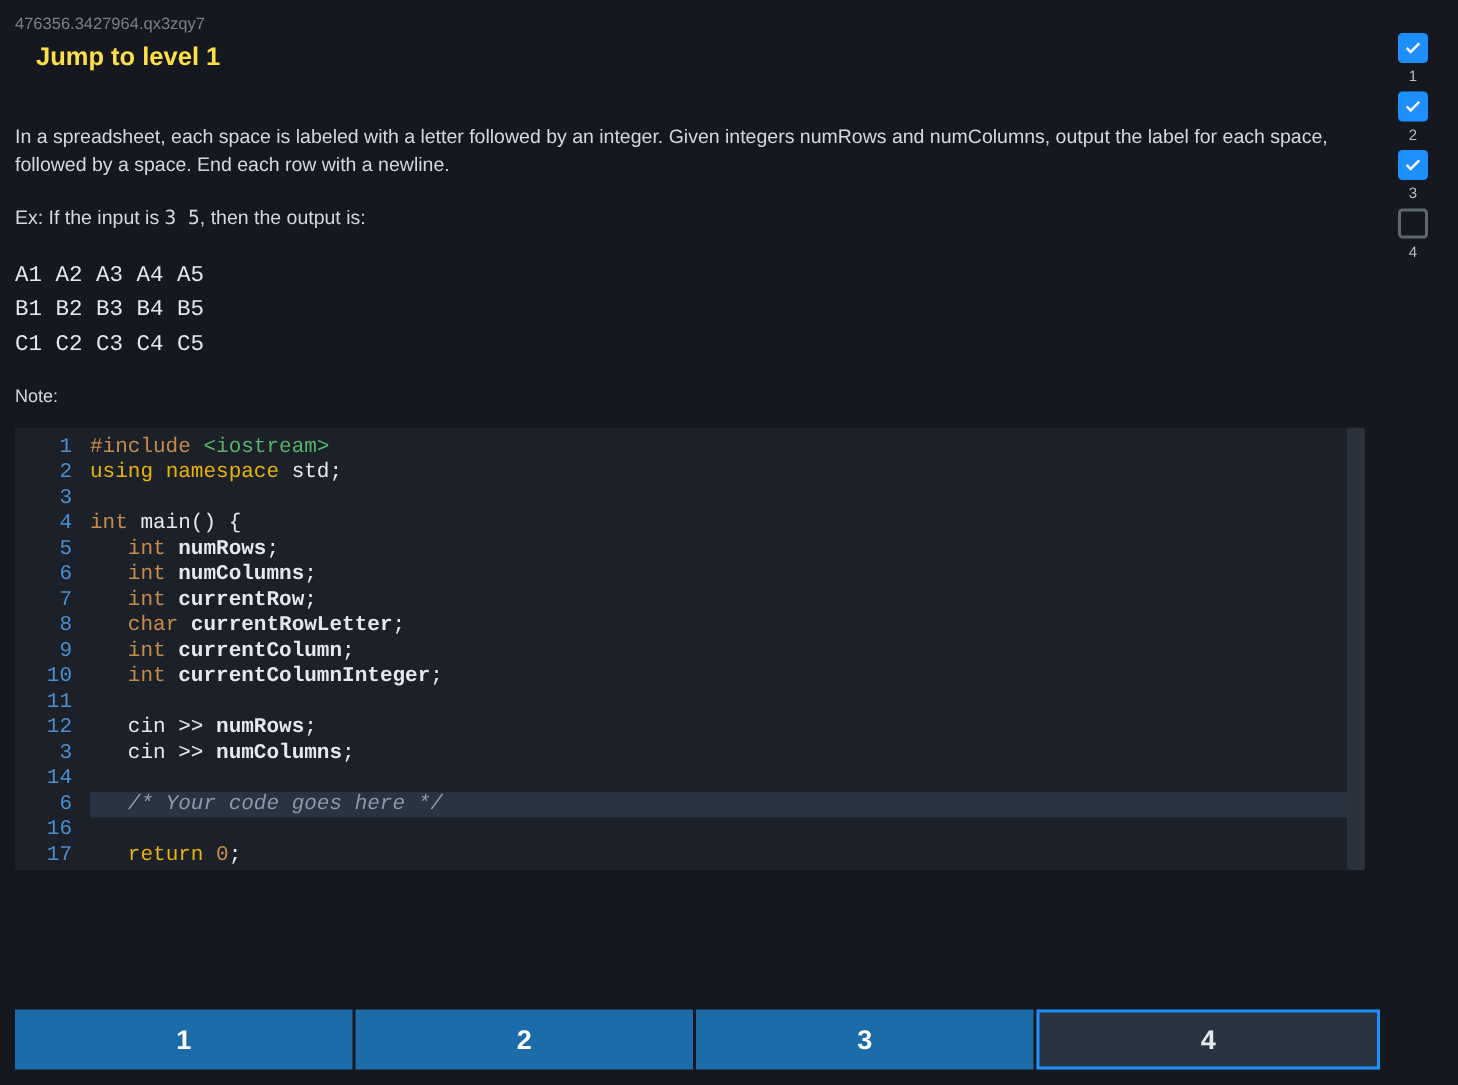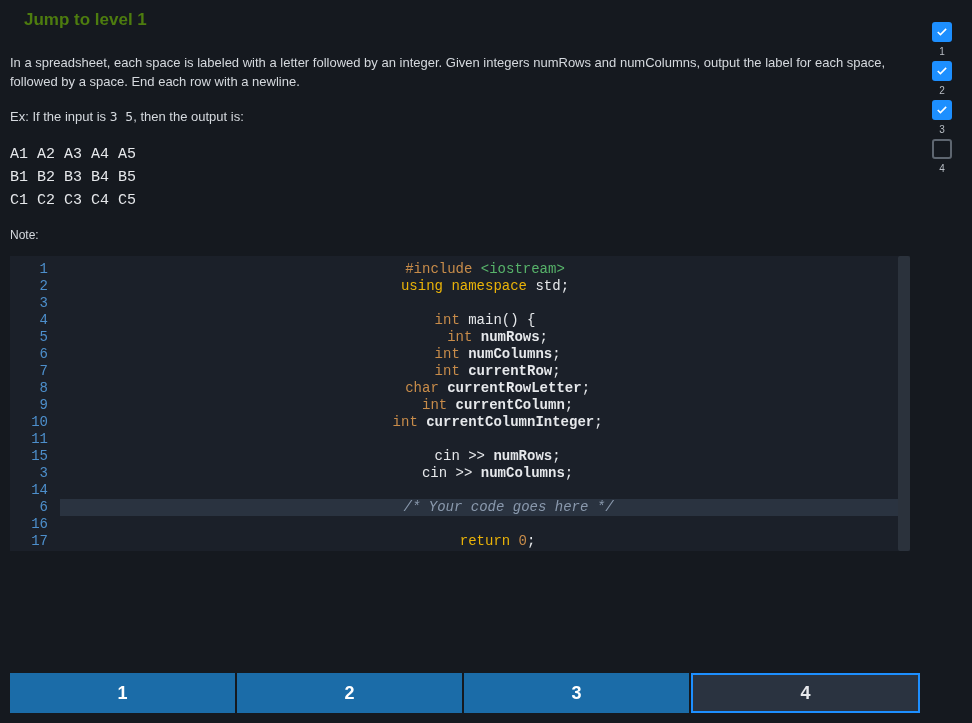--- a/index.html
+++ b/index.html
@@ -17,25 +17,25 @@
       padding: 10px 10px 0 10px;
       position: relative;
       height: 660px;
     }
     .hash {
       color: #7a8088;
       font-size: 11px;
       margin-bottom: 6px;
     }
     .jump-link {
-      color: #4d7c0f;
+      color: #fde047;
       font-weight: 700;
       font-size: 17px;
       margin-left: 14px;
-      margin-bottom: 24px;
+      margin-bottom: 34px;
       display: inline-block;
       cursor: pointer;
       text-align: center;
     }
     .problem-text {
       color: #d5d9de;
       font-size: 13px;
       line-height: 1.45;
       margin-bottom: 16px;
       max-width: 880px;
@@ -81,22 +81,22 @@
       width: 46px;
       user-select: none;
     }
     .gutter div { height: 17px; }
     .code-lines {
       padding: 5px 0 5px 4px;
       flex: 1;
       white-space: pre;
       color: #e6e8eb;
     }
-    .code-lines .line { height: 17px; text-align: center; }
-    .line.active { background: #2a3340; padding-left: 22px; }
+    .code-lines .line { height: 17px; }
+    .line.active { background: #2a3340; }
     .tok-preproc { color: #c88c4a; }
     .tok-keyword { color: #eab308; }
     .tok-type { color: #c88c4a; }
     .tok-string { color: #57b36a; }
     .tok-func { color: #e6e8eb; }
     .tok-ns { color: #e6e8eb; }
     .tok-punct { color: #e6e8eb; }
     .tok-num { color: #c88c4a; }
     .tok-comment { color: #8a99ad; font-style: italic; }
     .tok-ident { color: #e6e8eb; font-weight: 600; }
@@ -170,20 +170,21 @@
     .btab.dark {
       background: #2a3340;
       color: #e6e8eb;
       border: 2px solid #1d8fff;
     }
   </style>
 </head>
 <body>
 
 <div class="content-area">
+  <div class="hash">476356.3427964.qx3zqy7</div>
   <a class="jump-link">Jump to level 1</a>
 
   <div class="problem-text">In a spreadsheet, each space is labeled with a letter followed by an integer. Given integers numRows and numColumns, output the label for each space, followed by a space. End each row with a newline.</div>
 
   <div class="problem-text">
     <span>Ex: If the input is </span><span style="font-family:Consolas,monospace">3 5</span><span>, then the output is:</span>
   </div>
 
   <div class="example-output">A1 A2 A3 A4 A5
 B1 B2 B3 B4 B5
@@ -197,21 +198,21 @@
         <div>2</div>
         <div>3</div>
         <div>4</div>
         <div>5</div>
         <div>6</div>
         <div>7</div>
         <div>8</div>
         <div>9</div>
         <div>10</div>
         <div>11</div>
-        <div>15</div>
+        <div>12</div>
         <div>3</div>
         <div>14</div>
         <div>6</div>
         <div>16</div>
         <div>17</div>
       </div>
     <div class="code-lines" id="code-lines"><div class="line"><span class="tok-preproc">#include </span><span class="tok-string">&lt;iostream&gt;</span></div><div class="line"><span class="tok-keyword">using </span><span class="tok-keyword">namespace </span><span class="tok-ns">std</span><span class="tok-punct">;</span></div><div class="line">&nbsp;</div><div class="line"><span class="tok-type">int </span><span class="tok-func">main</span><span class="tok-punct">() {</span></div><div class="line"><span>   </span><span class="tok-type">int </span><span class="tok-ident">numRows</span><span class="tok-punct">;</span></div><div class="line"><span>   </span><span class="tok-type">int </span><span class="tok-ident">numColumns</span><span class="tok-punct">;</span></div><div class="line"><span>   </span><span class="tok-type">int </span><span class="tok-ident">currentRow</span><span class="tok-punct">;</span></div><div class="line"><span>   </span><span class="tok-type">char </span><span class="tok-ident">currentRowLetter</span><span class="tok-punct">;</span></div><div class="line"><span>   </span><span class="tok-type">int </span><span class="tok-ident">currentColumn</span><span class="tok-punct">;</span></div><div class="line"><span>   </span><span class="tok-type">int </span><span class="tok-ident">currentColumnInteger</span><span class="tok-punct">;</span></div><div class="line">&nbsp;</div><div class="line"><span class="tok-ns">   cin </span><span class="tok-punct">&gt;&gt; </span><span class="tok-ident">numRows</span><span class="tok-punct">;</span></div><div class="line"><span class="tok-ns">   cin </span><span class="tok-punct">&gt;&gt; </span><span class="tok-ident">numColumns</span><span class="tok-punct">;</span></div><div class="line">&nbsp;</div><div class="line active"><span>   </span><span class="tok-comment">/* Your code goes here */</span></div><div class="line">&nbsp;</div><div class="line"><span>   </span><span class="tok-keyword">return </span><span class="tok-num">0</span><span class="tok-punct">;</span></div></div>
     <div class="code-scrollbar"></div>
   </div>
 

